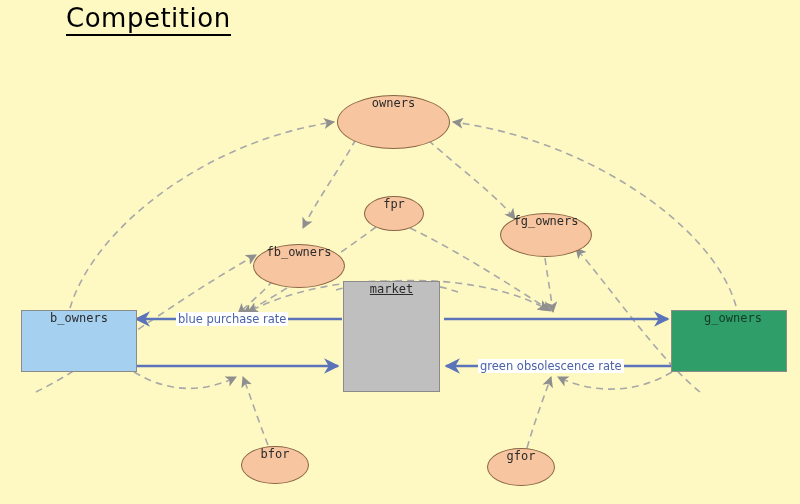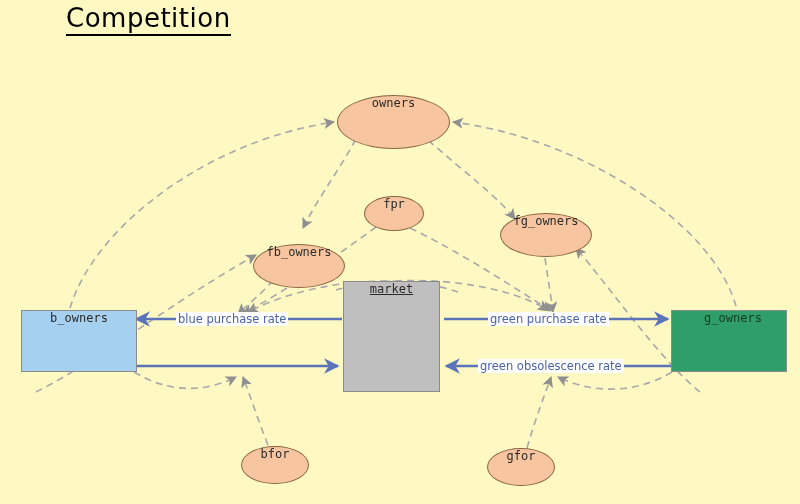--- a/index.html
+++ b/index.html
@@ -175,17 +175,16 @@
     <span>g_owners</span>
   </div>
 
   <div class="node box stock-gray" style="left:343px; top:281px; width:97px; height:111px;text-decoration:underline;">
     <span>market</span>
   </div>
 
   <div class="flow-label" style="left:176px; top:312px;">blue purchase rate</div>
 
 
-  <div class="flow-label" style="left:488px; top:312px;">green purchase rate</div>
 
   <div class="flow-label" style="left:478px; top:359px;">green obsolescence rate</div>
 
 </div>
 
 </body></html>

